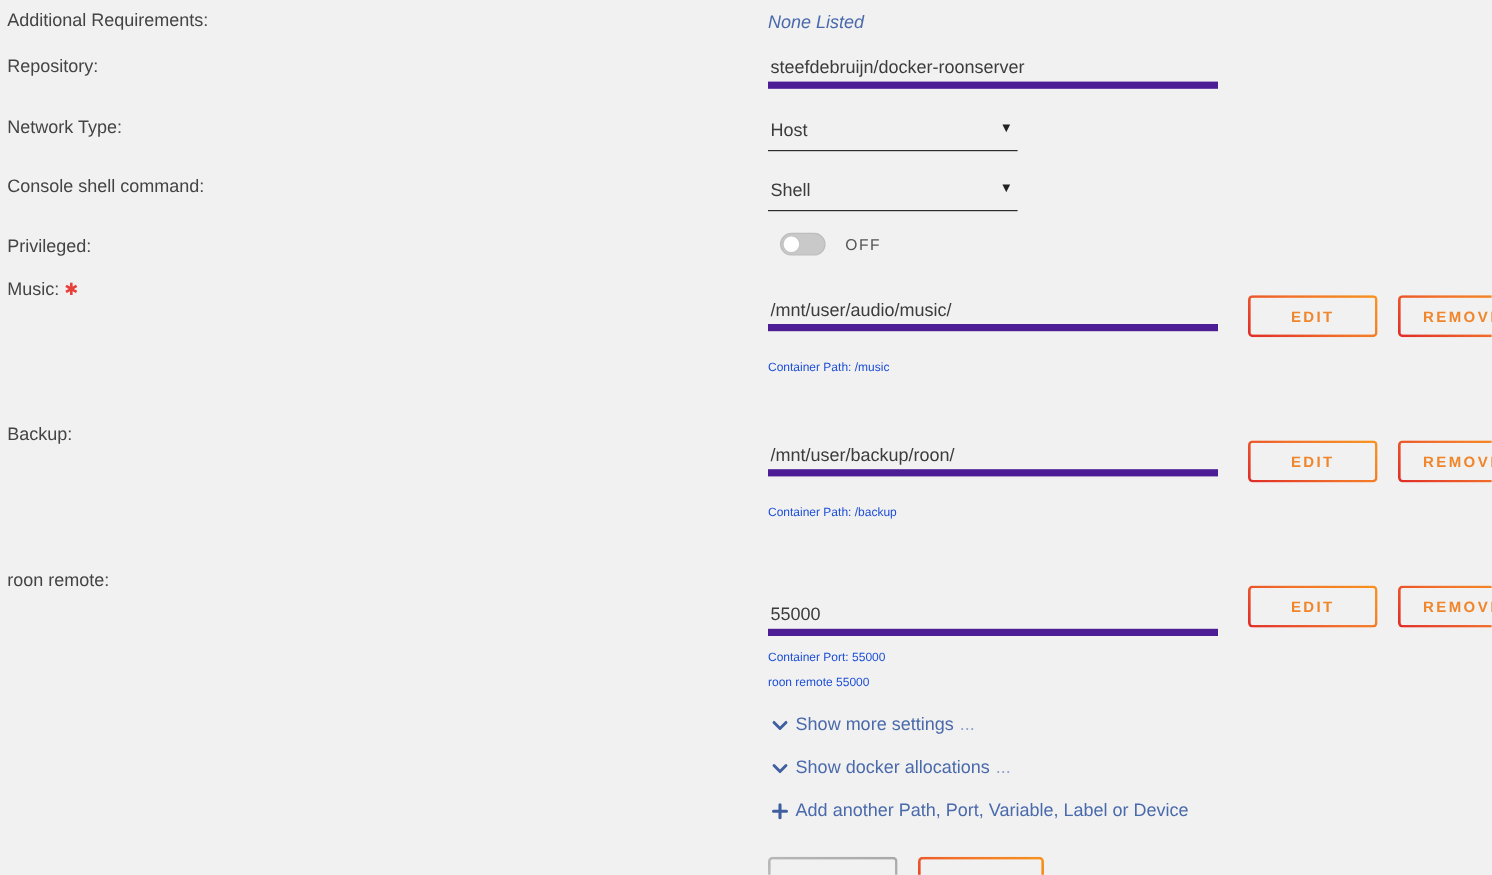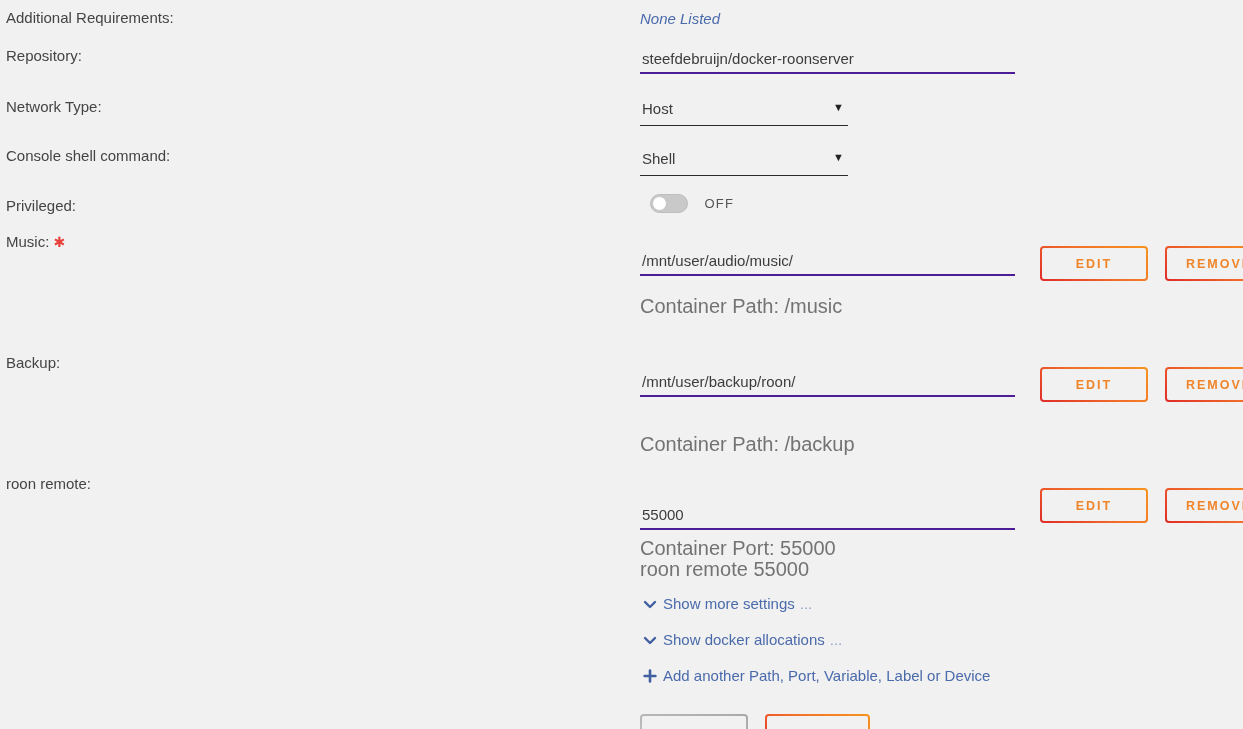--- a/index.html
+++ b/index.html
@@ -20,21 +20,21 @@
   .req-star{color:#e8403a;font-size:14px;}
 
   .static-val{
     position:absolute;left:640px;
     font-size:15px;font-style:italic;color:#4a6aab;white-space:nowrap;
   }
 
   .txtinput{
     position:absolute;left:640px;
     height:26px;
-    border:none;border-bottom:2px solid #4c1d95;
+    border:none;border-bottom:6px solid #4c1d95;
     background:transparent;
     font-family:"Liberation Sans",sans-serif;
     font-size:15px;color:#3c3c3c;
     padding:0 0 3px 2px;
     box-sizing:border-box;outline:none;
   }
 
   .selectwrap{
     position:absolute;left:640px;width:208px;height:27px;
     border-bottom:1px solid #2c2c2c;
@@ -62,21 +62,21 @@
     box-sizing:border-box;
   }
   .toggle-label{
     display:inline-block;vertical-align:middle;margin-left:12px;
     font-size:13px;letter-spacing:1.2px;color:#555;
   }
 
   
   .hint{
     position:absolute;left:640px;
-    font-size:20px;color:#737373;white-space:nowrap;line-height:21px;
+    font-size:10px;color:#1d4ed8;white-space:nowrap;line-height:21px;
   }
 
   
   .gbtn{
     position:absolute;
     display:flex;align-items:center;justify-content:center;
     height:35px;
     border-radius:4px;
     background:
       linear-gradient(#f1f1f1,#f1f1f1) padding-box,
@@ -168,21 +168,21 @@
   </div>
   <input class="txtinput" style="top: 250px; width: 375px;" type="text" value="/mnt/user/audio/music/">
   <div class="hint" style="top:296px;">Container Path: /music</div>
   <div class="gbtn" style="left:1040px;top:246px;width:108px;">EDIT</div>
   <div class="gbtn" style="left:1165px;top:246px;width:108px;">REMOVE</div>
 
   <div class="lbl" style="top:354px;">
     <span>Backup:</span>
   </div>
   <input class="txtinput" style="top: 371px; width: 375px;" type="text" value="/mnt/user/backup/roon/">
-  <div class="hint" style="top:417px;margin-top:17px;">Container Path: /backup</div>
+  <div class="hint" style="top:417px;">Container Path: /backup</div>
   <div class="gbtn" style="left:1040px;top:367px;width:108px;">EDIT</div>
   <div class="gbtn" style="left:1165px;top:367px;width:108px;">REMOVE</div>
 
   <div class="lbl" style="top:475px;">
     <span>roon remote:</span>
   </div>
   <input class="txtinput" style="top: 492px; width: 375px; margin-top: 12px;" type="text" value="55000">
   <div class="hint" style="top:538px;">Container Port: 55000</div>
   <div class="hint" style="top:559px;">roon remote 55000</div>
   <div class="gbtn" style="left:1040px;top:488px;width:108px;">EDIT</div>

